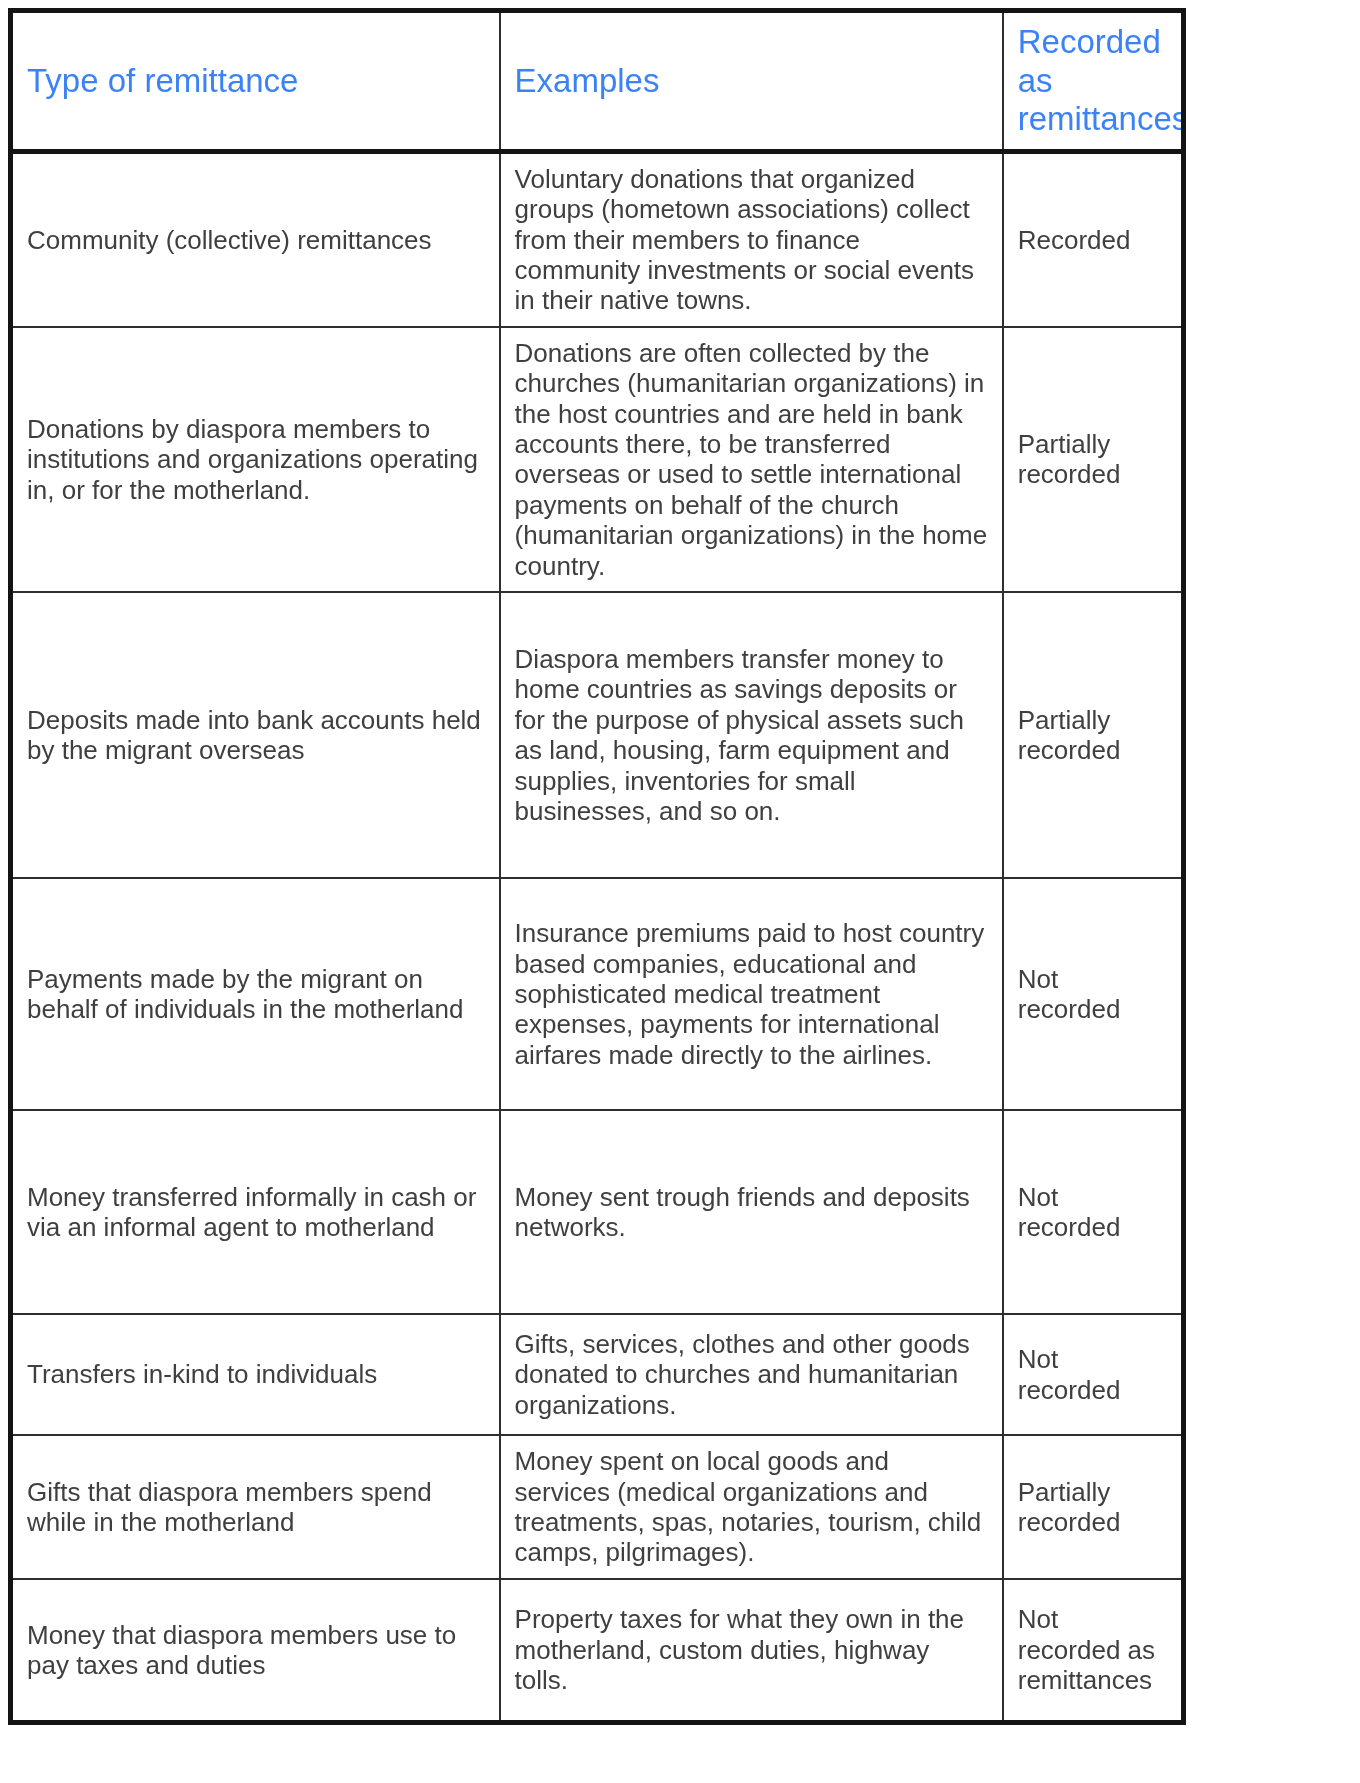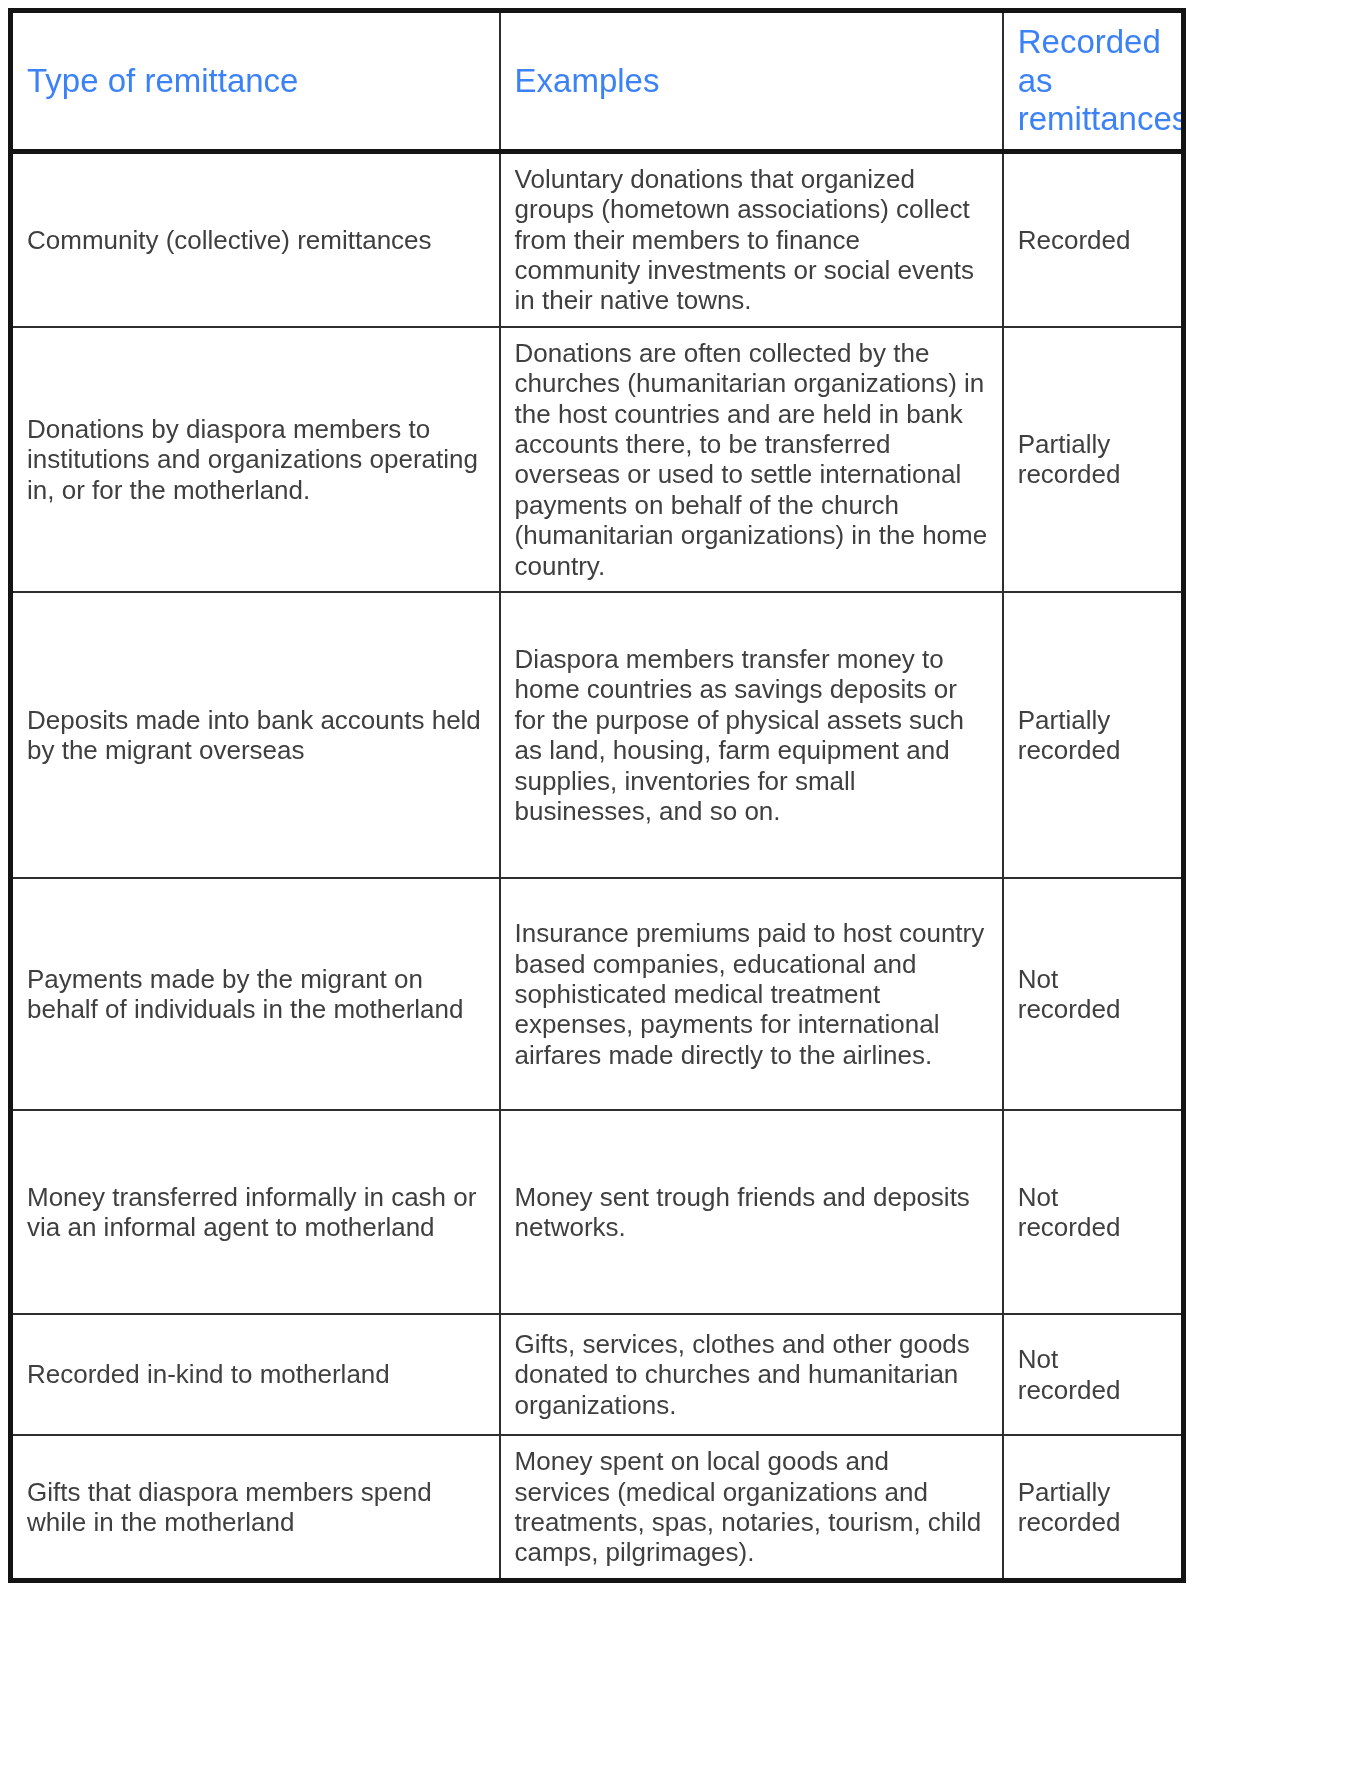--- a/index.html
+++ b/index.html
@@ -91,24 +91,29 @@
         <td>Payments made by the migrant on behalf of individuals in the motherland</td>
         <td>Insurance premiums paid to host country based companies, educational and sophisticated medical treatment expenses, payments for international airfares made directly to the airlines.</td>
         <td>Not recorded</td>
       </tr>
       <tr>
         <td>Money transferred informally in cash or via an informal agent to motherland</td>
         <td>Money sent trough friends and deposits networks.</td>
         <td>Not recorded</td>
       </tr>
       <tr>
-        <td>Recorded in-kind to motherland</td>
+        <td>Transfers in-kind to individuals</td>
         <td>Gifts, services, clothes and other goods donated to churches and humanitarian organizations.</td>
         <td>Not recorded</td>
       </tr>
       <tr>
         <td>Gifts that diaspora members spend while in the motherland</td>
         <td>Money spent on local goods and services (medical organizations and treatments, spas, notaries, tourism, child camps, pilgrimages).</td>
         <td>Partially recorded</td>
       </tr>
+      <tr>
+        <td>Money that diaspora members use to pay taxes and duties</td>
+        <td>Property taxes for what they own in the motherland, custom duties, highway tolls.</td>
+        <td>Not recorded as remittances</td>
+      </tr>
     </tbody>
   </table>
 </div>
 
 </body></html>

